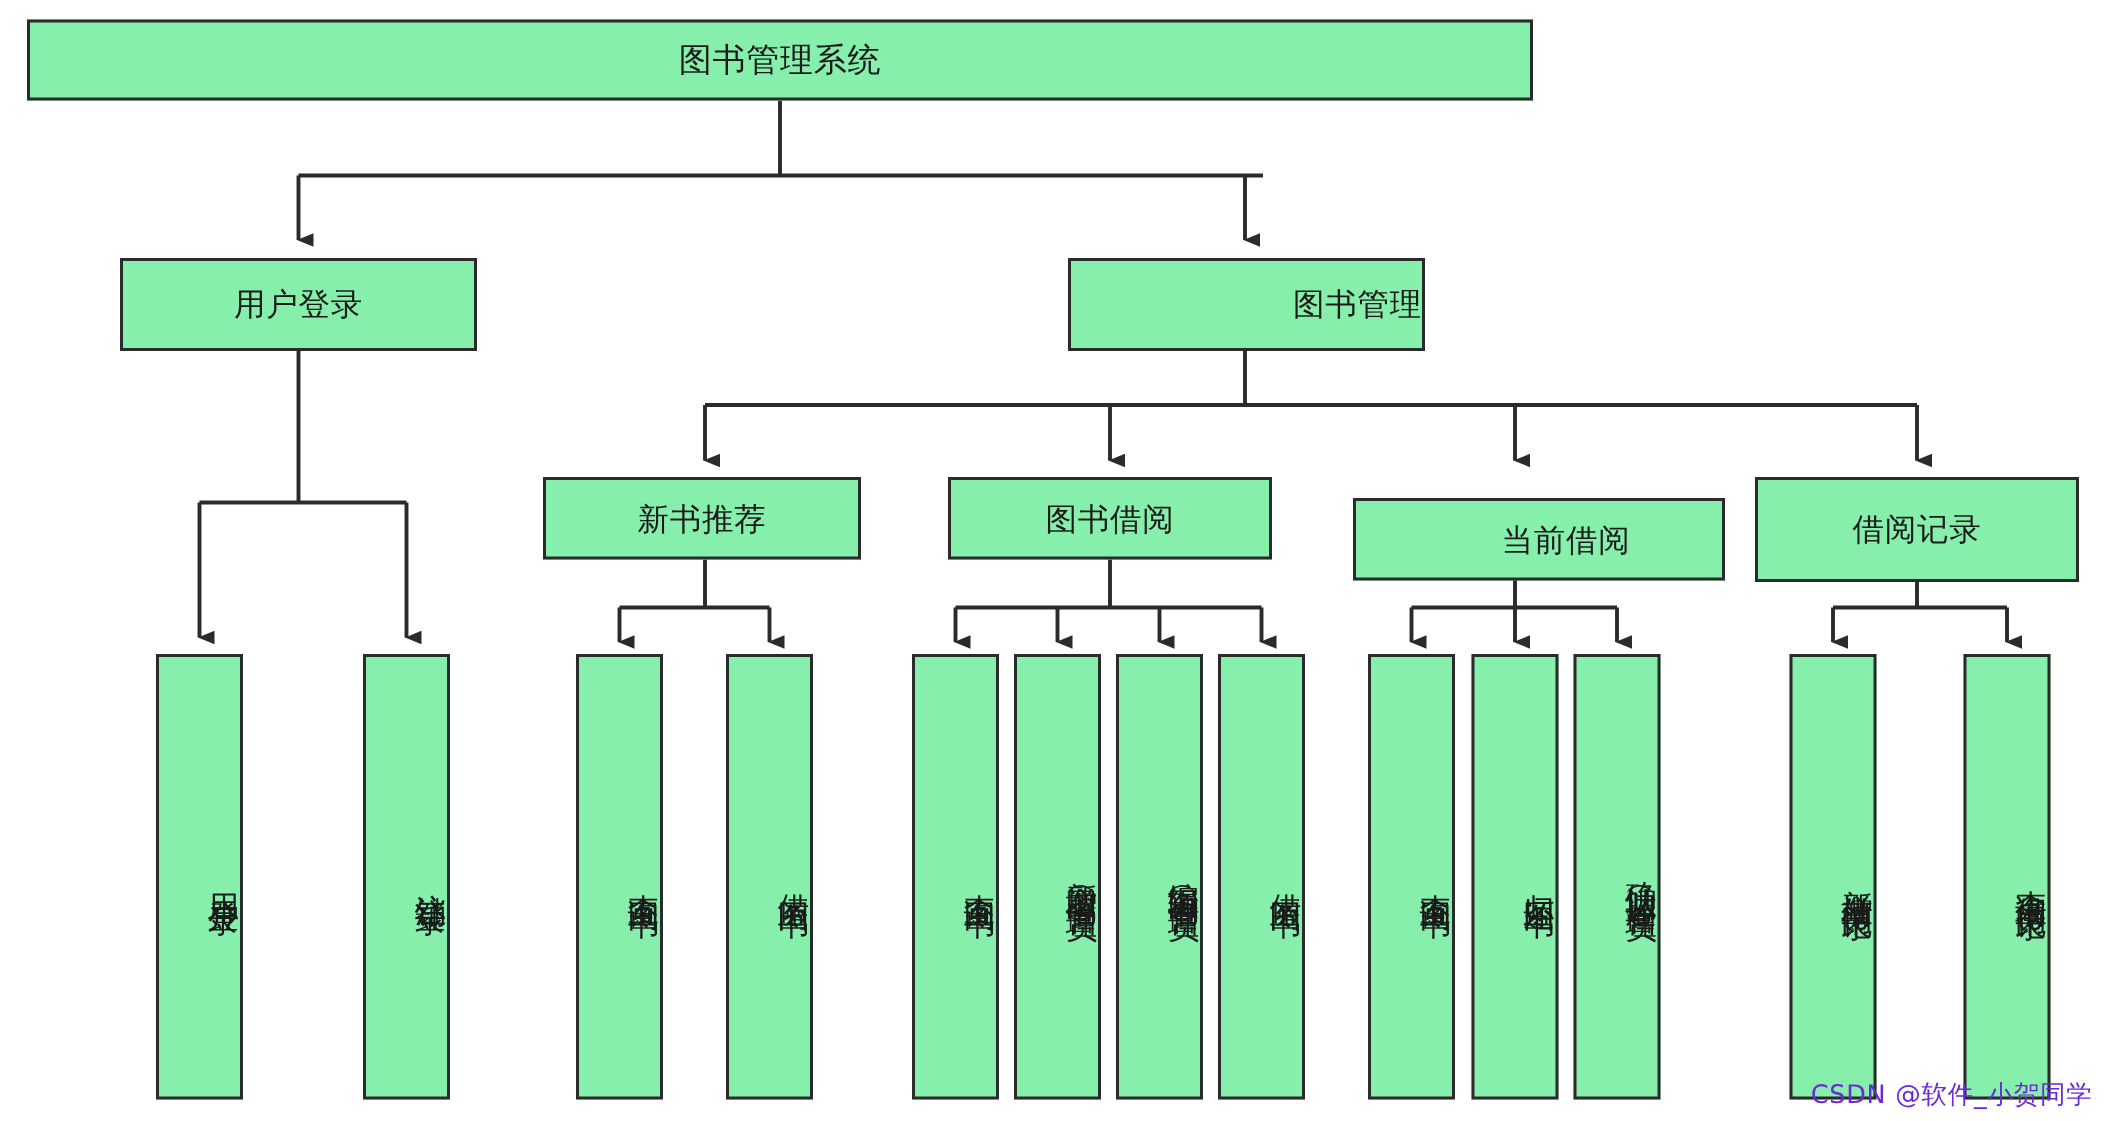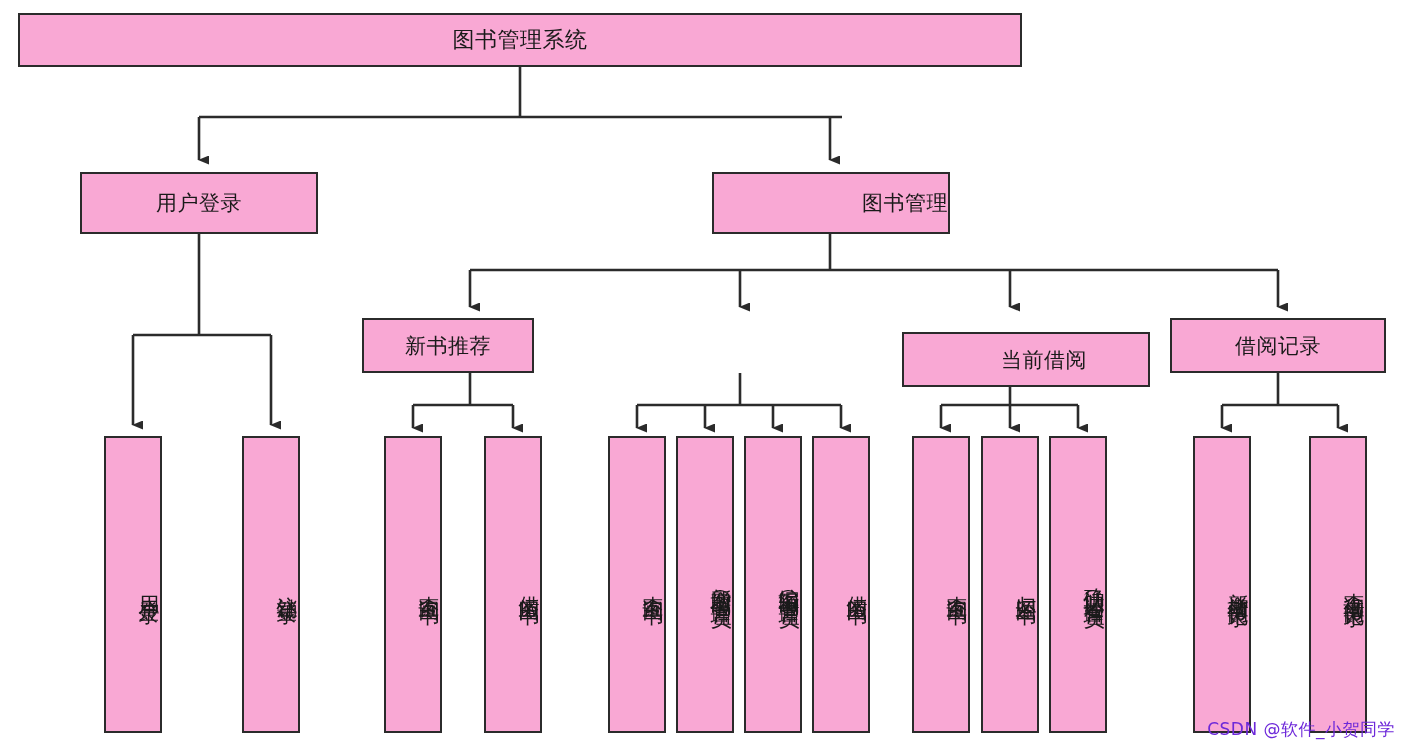--- a/index.html
+++ b/index.html
@@ -22,21 +22,21 @@
     position: absolute;
     left: 0;
     top: 0;
     width: 1405px;
     height: 747px;
   }
   .node {
     position: absolute;
     box-sizing: border-box;
     border: 2.5px solid #2b2b2b;
-    background: #f9a8d4;
+    background: #86efac;
     display: flex;
     align-items: center;
     justify-content: center;
     color: #1a1a1a;
   }
   .node.horiz {
     font-size: 21px;
     letter-spacing: 0.5px;
   }
   .node.vert {
@@ -129,30 +129,33 @@
   </div>
 
   <div class="node horiz" style="left:80px; top:172px; width:238px; height:62px;">
     <span class="label">用户登录</span>
   </div>
 
   <div class="node horiz" style="left:712px; top:172px; width:238px; height:62px;justify-content:flex-end;">
     <span class="label">图书管理</span>
   </div>
 
-  <div class="node horiz" style="left:362px; top:318px; width:172px; height:55px;">
+  <div class="node horiz" style="left:362px; top:318px; width:212px; height:55px;">
     <span class="label">新书推荐</span>
   </div>
 
+  <div class="node horiz" style="left:632px; top:318px; width:216px; height:55px;">
+    <span class="label">图书借阅</span>
+  </div>
 
   <div class="node horiz" style="left:902px; top:332px; width:248px; height:55px;padding-left:36px;">
     <span class="label">当前借阅</span>
   </div>
 
-  <div class="node horiz" style="left:1170px; top:318px; width:216px; height:55px;">
+  <div class="node horiz" style="left:1170px; top:318px; width:216px; height:70px;">
     <span class="label">借阅记录</span>
   </div>
 
   <div class="node vert" style="left:104px; top:436px; width:58px; height:297px;">
     <span class="label">用户登录</span>
   </div>
   <div class="node vert" style="left:242px; top:436px; width:58px; height:297px;">
     <span class="label">注销登录</span>
   </div>
 

